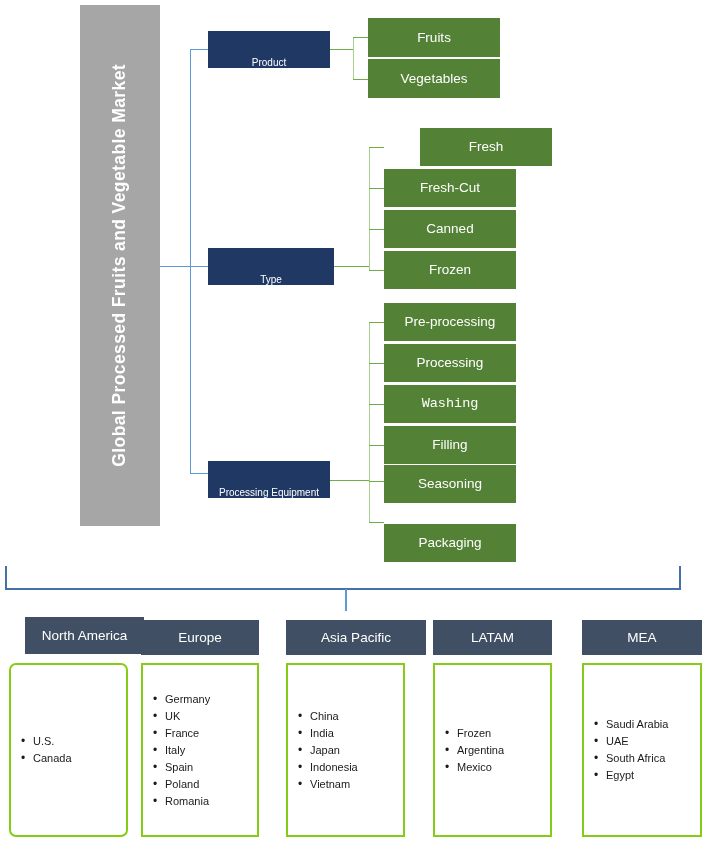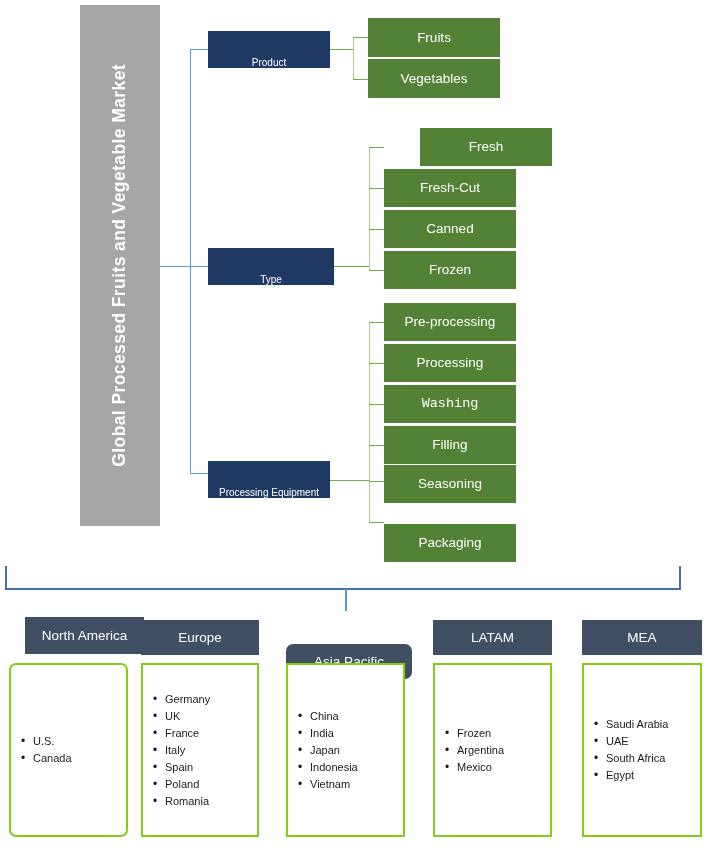--- a/index.html
+++ b/index.html
@@ -201,21 +201,21 @@
     <li>Germany</li>
     <li>UK</li>
     <li>France</li>
     <li>Italy</li>
     <li>Spain</li>
     <li>Poland</li>
     <li>Romania</li>
   </ul>
 </div>
 
-<div class="reg-head" style="left:286px; top:644px; width:126px; height:35px;border-radius:7px;">
+<div class="reg-head" style="left:286px; top:620px; width:140px; height:35px;">
   <span>Asia Pacific</span>
 </div>
 <div class="reg-body" style="left:286px; top:663px; width:119px; height:174px;">
   <ul>
     <li>China</li>
     <li>India</li>
     <li>Japan</li>
     <li>Indonesia</li>
     <li>Vietnam</li>
   </ul>

